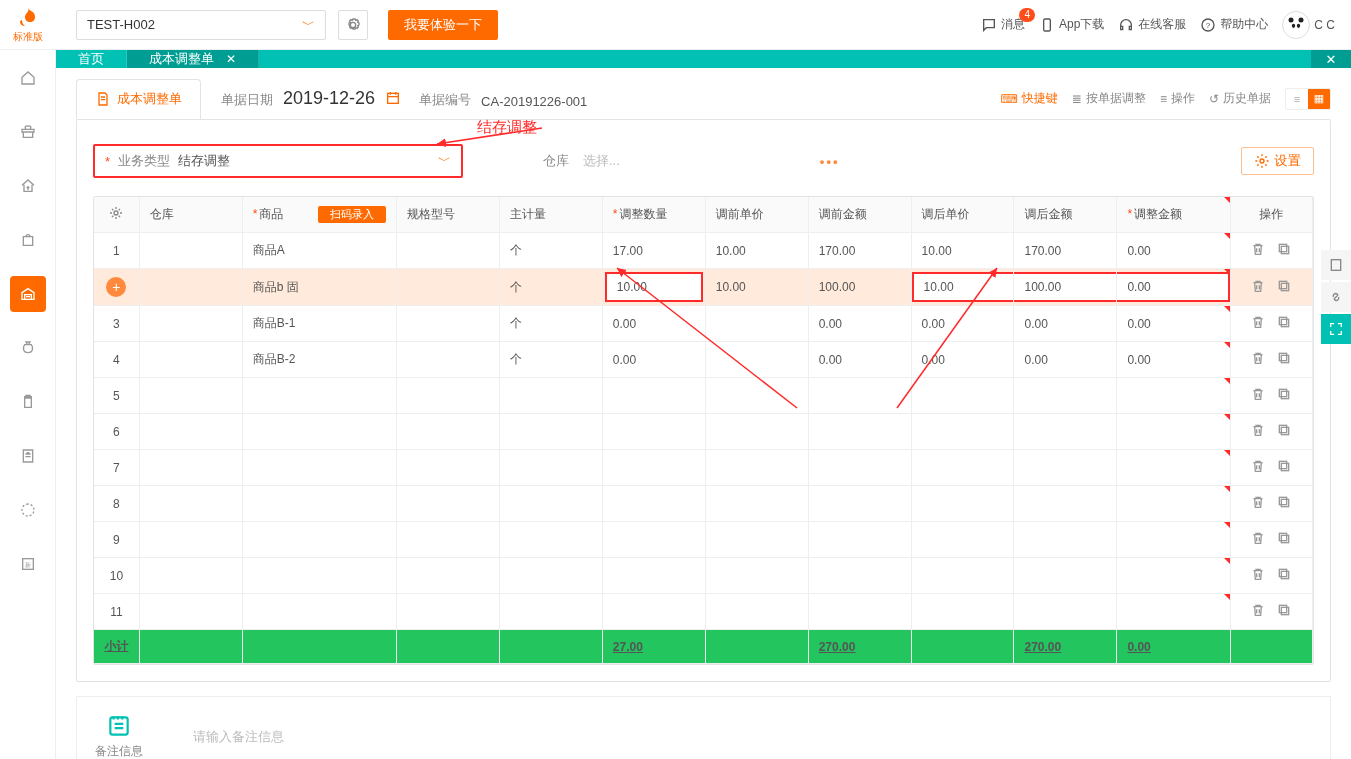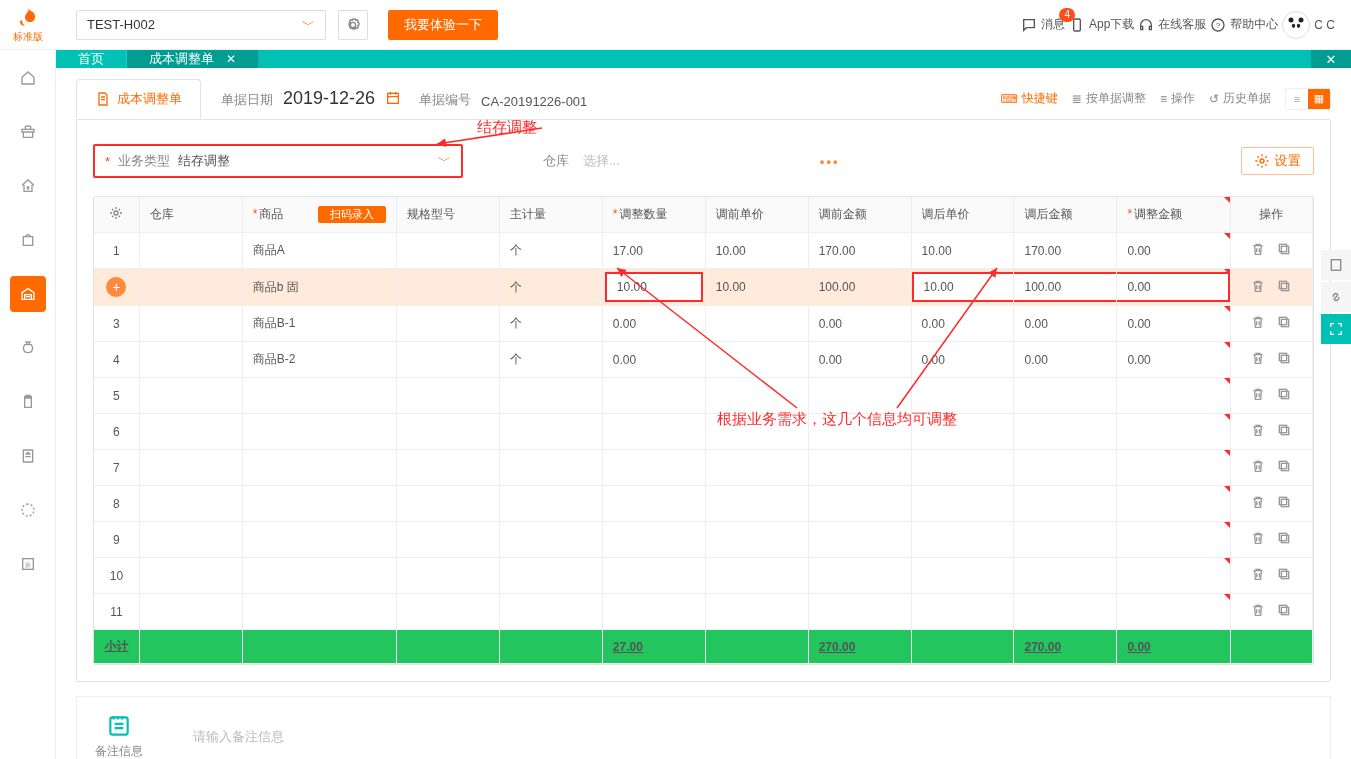--- a/index.html
+++ b/index.html
@@ -57,21 +57,21 @@
     margin-left: 20px;
     background: #ff6a00;
     color: #fff;
     border: none;
     border-radius: 2px;
     height: 30px;
     padding: 0 16px;
     font-size: 13px;
   }
   .top-spacer { flex: 1; }
-  .top-right { display: flex; align-items: center; gap: 4px; color: #555; }
+  .top-right { display: flex; align-items: center; gap: 14px; color: #555; }
   .top-right .item { display: flex; align-items: center; gap: 4px; font-size: 12px; }
   .msg-wrap { position: relative; }
   .badge4 {
     position: absolute;
     top: -8px;
     right: -10px;
     background: #ff4d1a;
     color: #fff;
     border-radius: 8px;
     font-size: 10px;
@@ -814,21 +814,20 @@
               <td>270.00</td>
               <td></td>
               <td>270.00</td>
               <td>0.00</td>
               <td></td>
             </tr>
           </tfoot>
         </table>
       </div>
 
-      <div class="anno anno-txt" style="left:640px; top:290px;">根据业务需求，这几个信息均可调整</div>
       <svg class="arrow" style="left:520px; top:138px;" width="220" height="160">
         <defs>
             <marker id="ah2" markerWidth="8" markerHeight="8" refX="6" refY="3" orient="auto">
               <path d="M0,0 L6,3 L0,6 Z" fill="#ff2a2a"></path>
             </marker>
           </defs>
         <line x1="200" y1="150" x2="20" y2="10" stroke="#ff2a2a" stroke-width="1.5" marker-end="url(#ah2)"></line>
       </svg>
       <svg class="arrow" style="left:760px; top:138px;" width="180" height="160">
         <defs>

